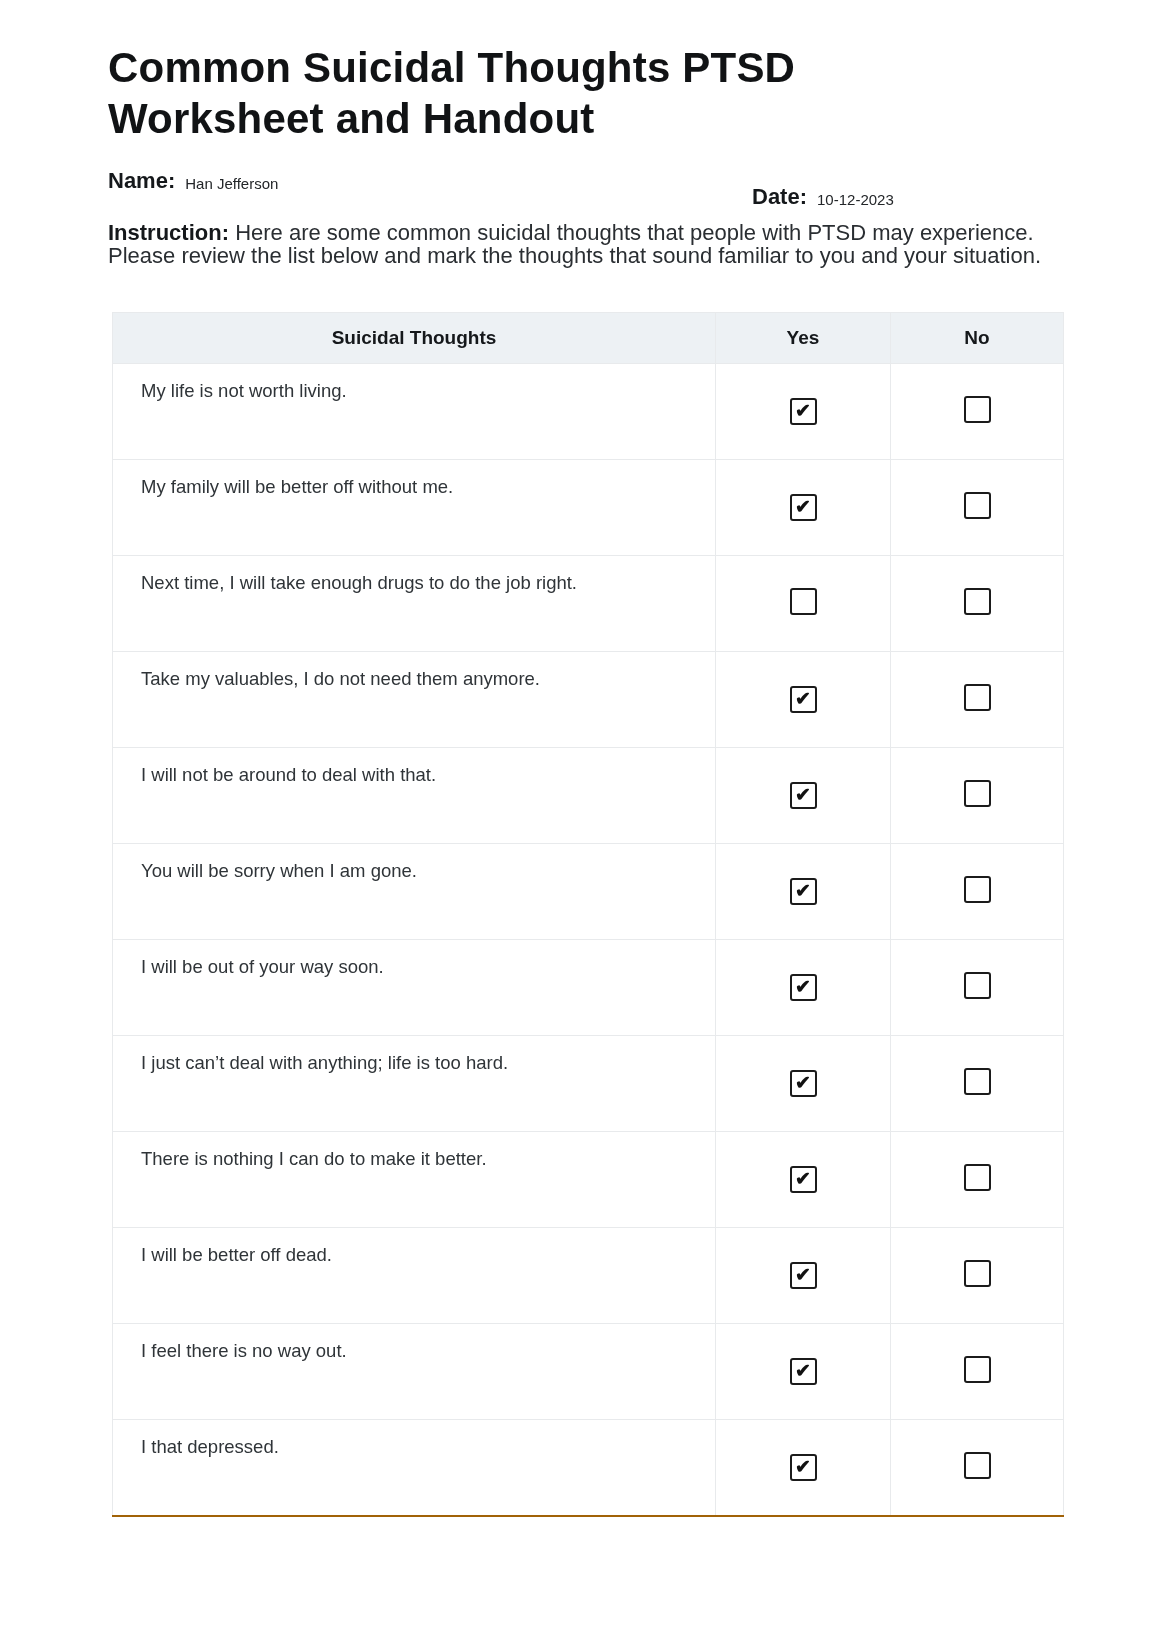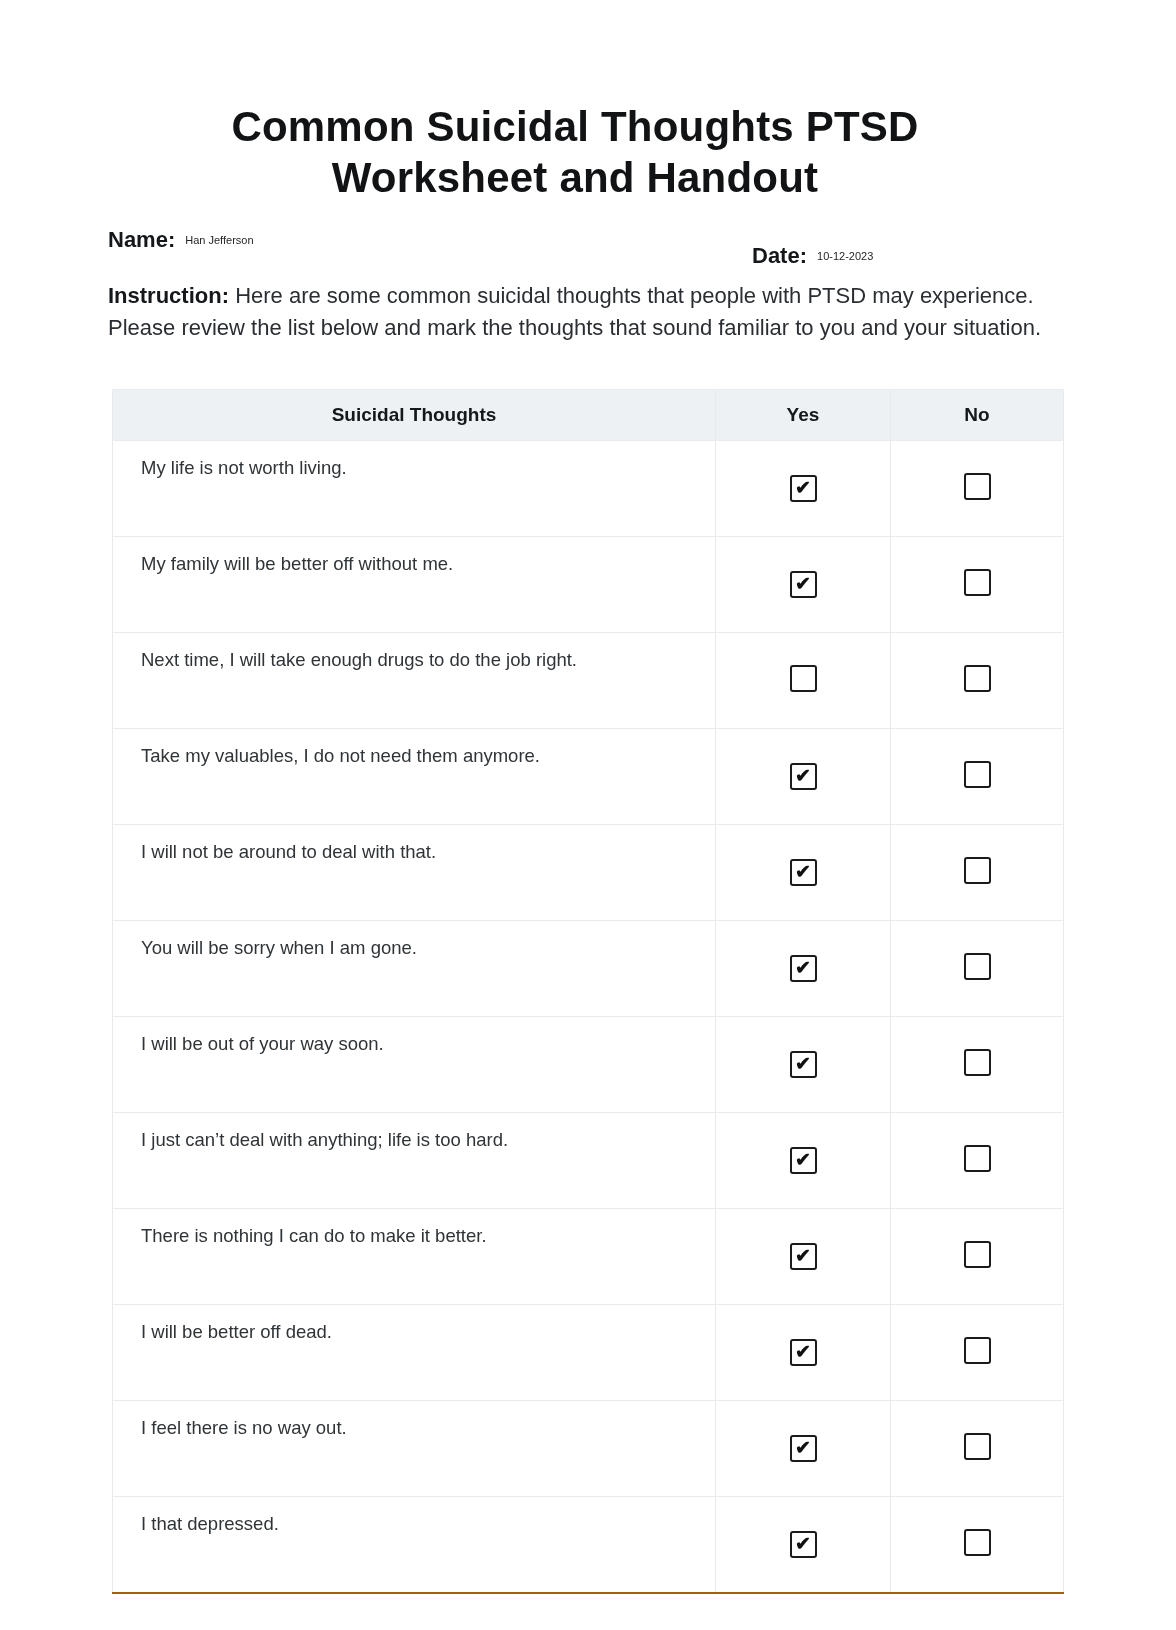--- a/index.html
+++ b/index.html
@@ -17,61 +17,61 @@
     width:1176px;height:1630px;
     background:#ffffff;
     font-family:"Liberation Sans", sans-serif;
     color:var(--text);
     overflow:hidden;
   }
   
   .title{
     margin-left:108px;
     width:934px;
-    padding-top:101px;
-    text-align:center;
+    padding-top:42px;
+    text-align:left;
     font-size:42px;
     line-height:51px;
     font-weight:bold;
     color:#111315;
     letter-spacing:0.2px;
   }
   .title span{display:block;}
   
   .meta{
     position:relative;
     margin:24px 0 0 108px;
     height:26px;
     width:956px;
   }
   .meta .label{
     font-size:22px;
     font-weight:bold;
     color:#15181b;
   }
   .meta .value{
-    font-size:11px;
+    font-size:15px;
     color:#232629;
     margin-left:10px;
     display:inline-block;
     vertical-align:text-top;
     position:relative;
     top:1px;
   }
   .date-block{
     position:absolute;
     left:644px;
     top:16px;
   }
   
   .instruction{
     margin:27px 0 0 108px;
     width:950px;
     font-size:22px;
-    line-height:32px;
+    line-height:23px;
     color:#2a2e32;
   }
   .instruction .label{font-weight:bold;color:#15181b;}
   
   .thoughts-table{
     margin:45px 0 0 112px;
     width:951px;
     border-collapse:collapse;
     table-layout:fixed;
     border:1px solid var(--table-border);

